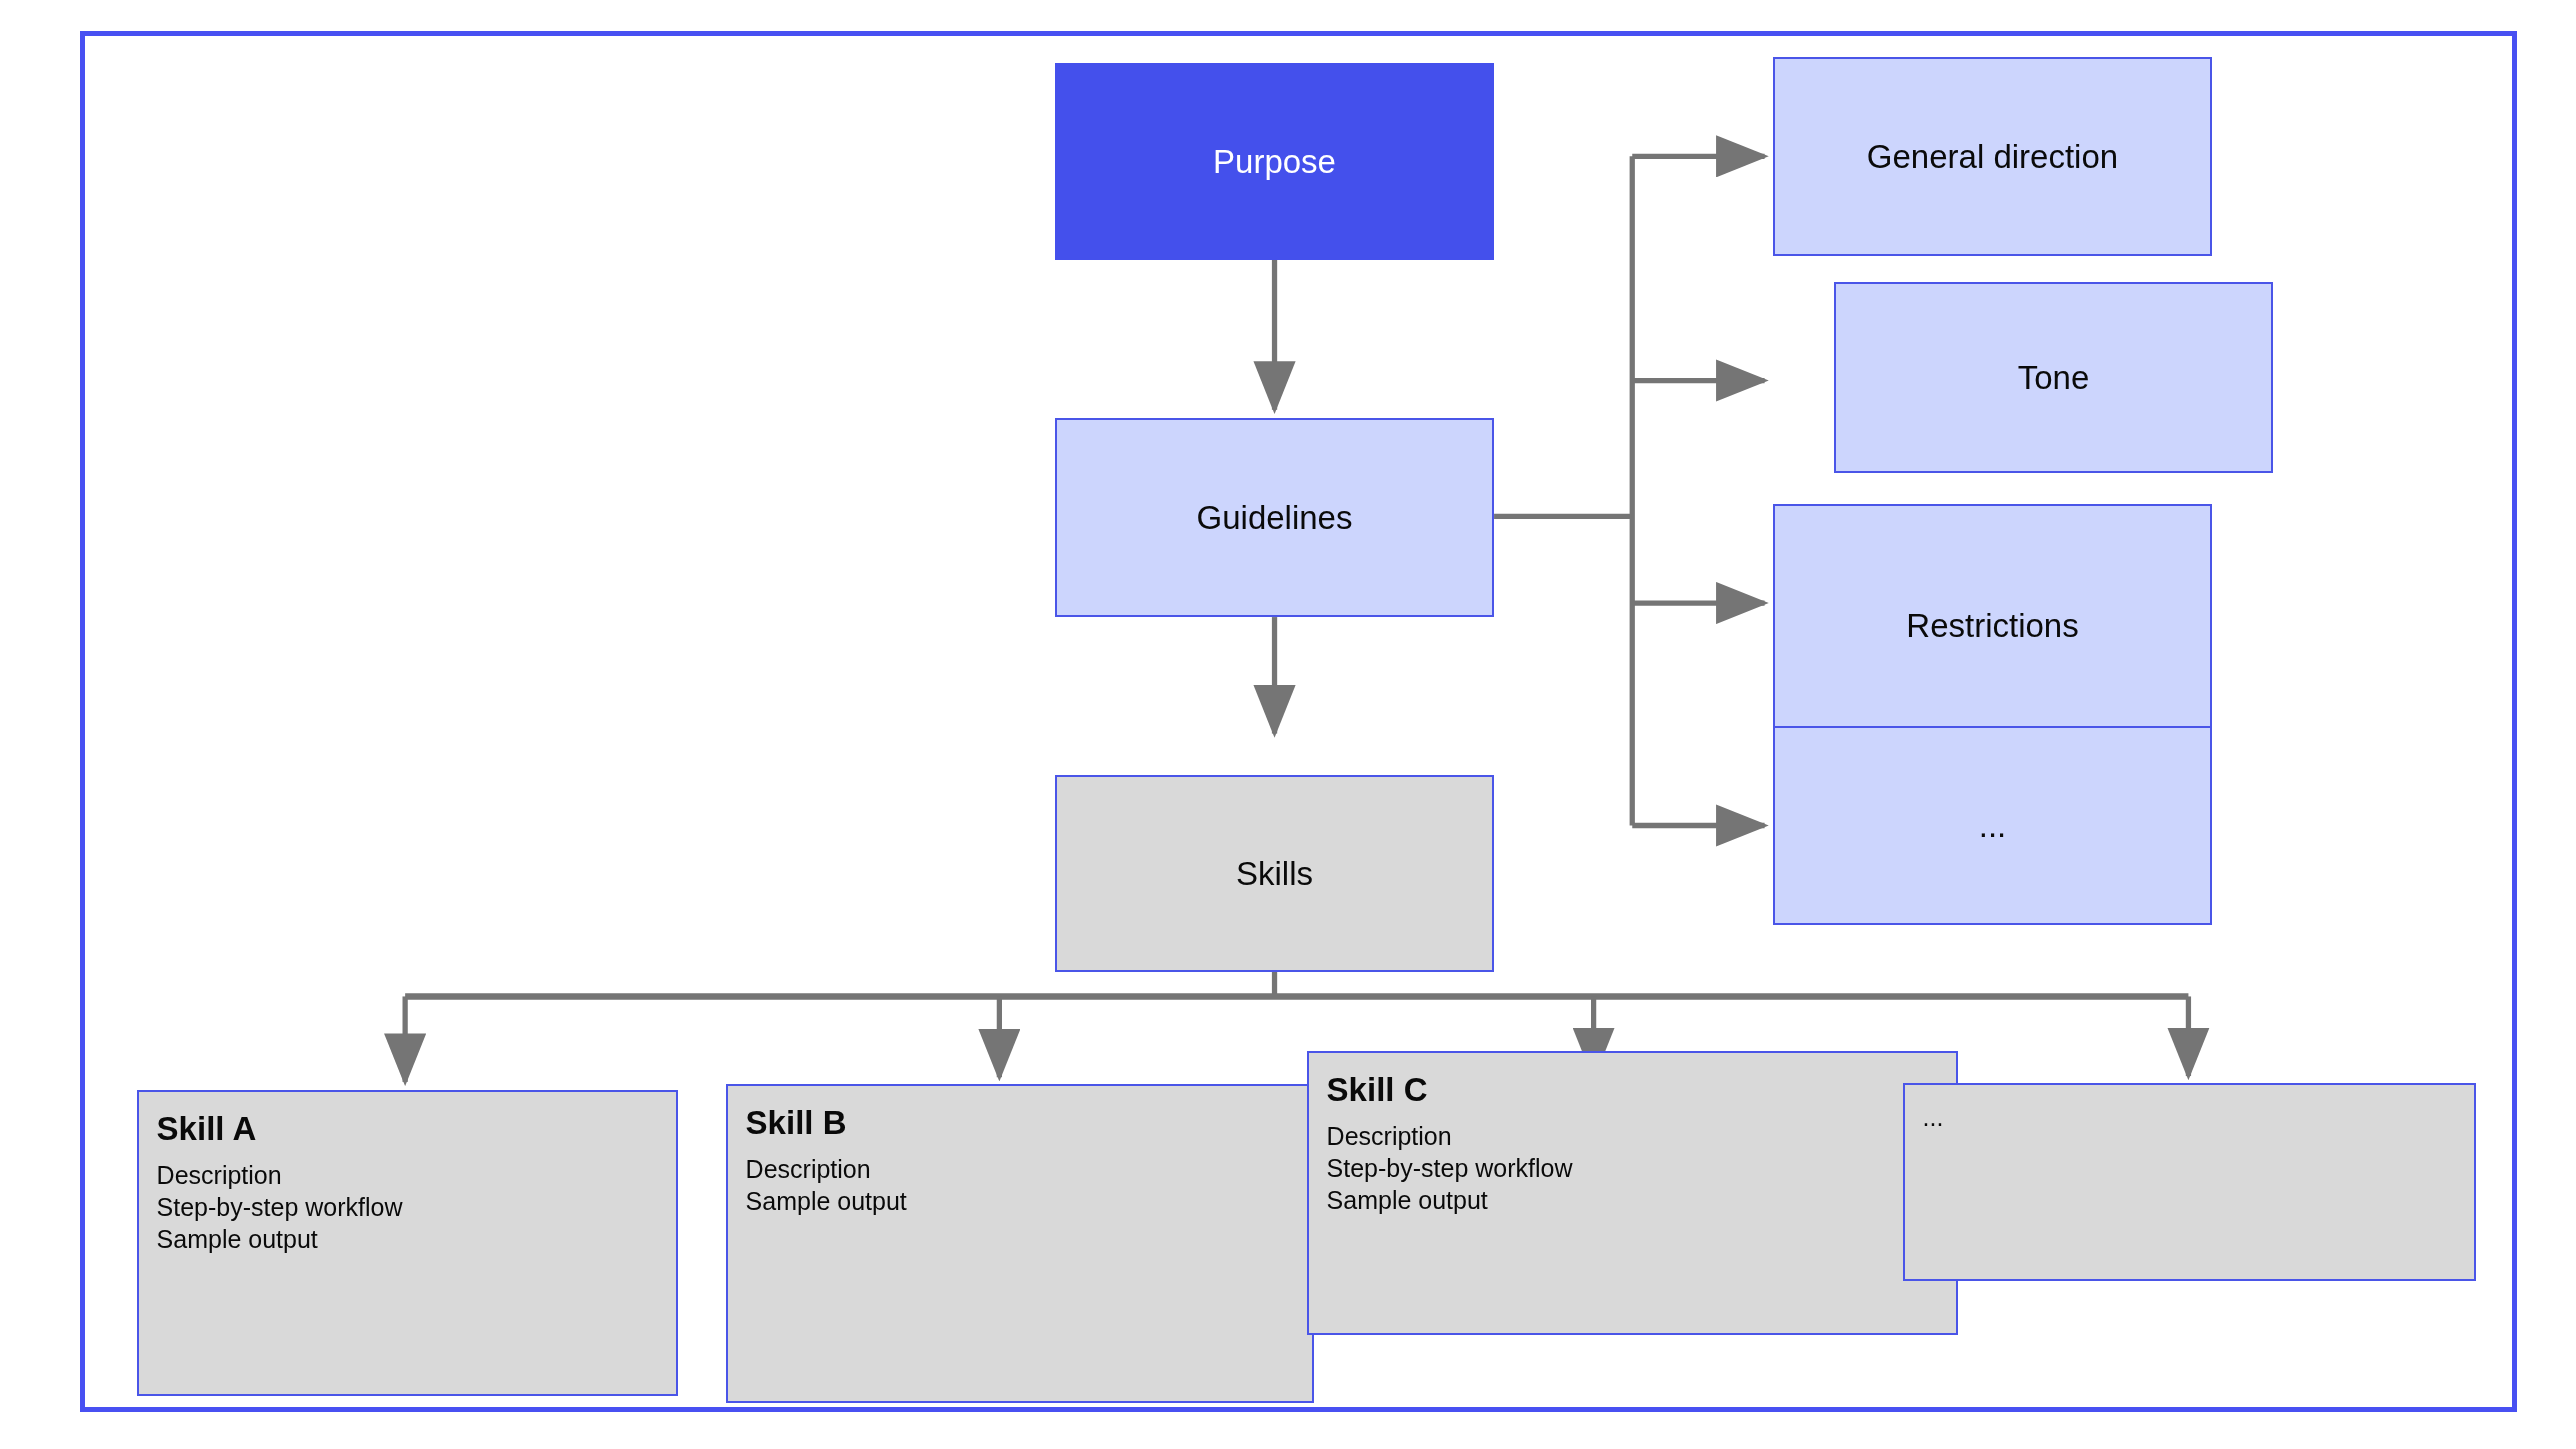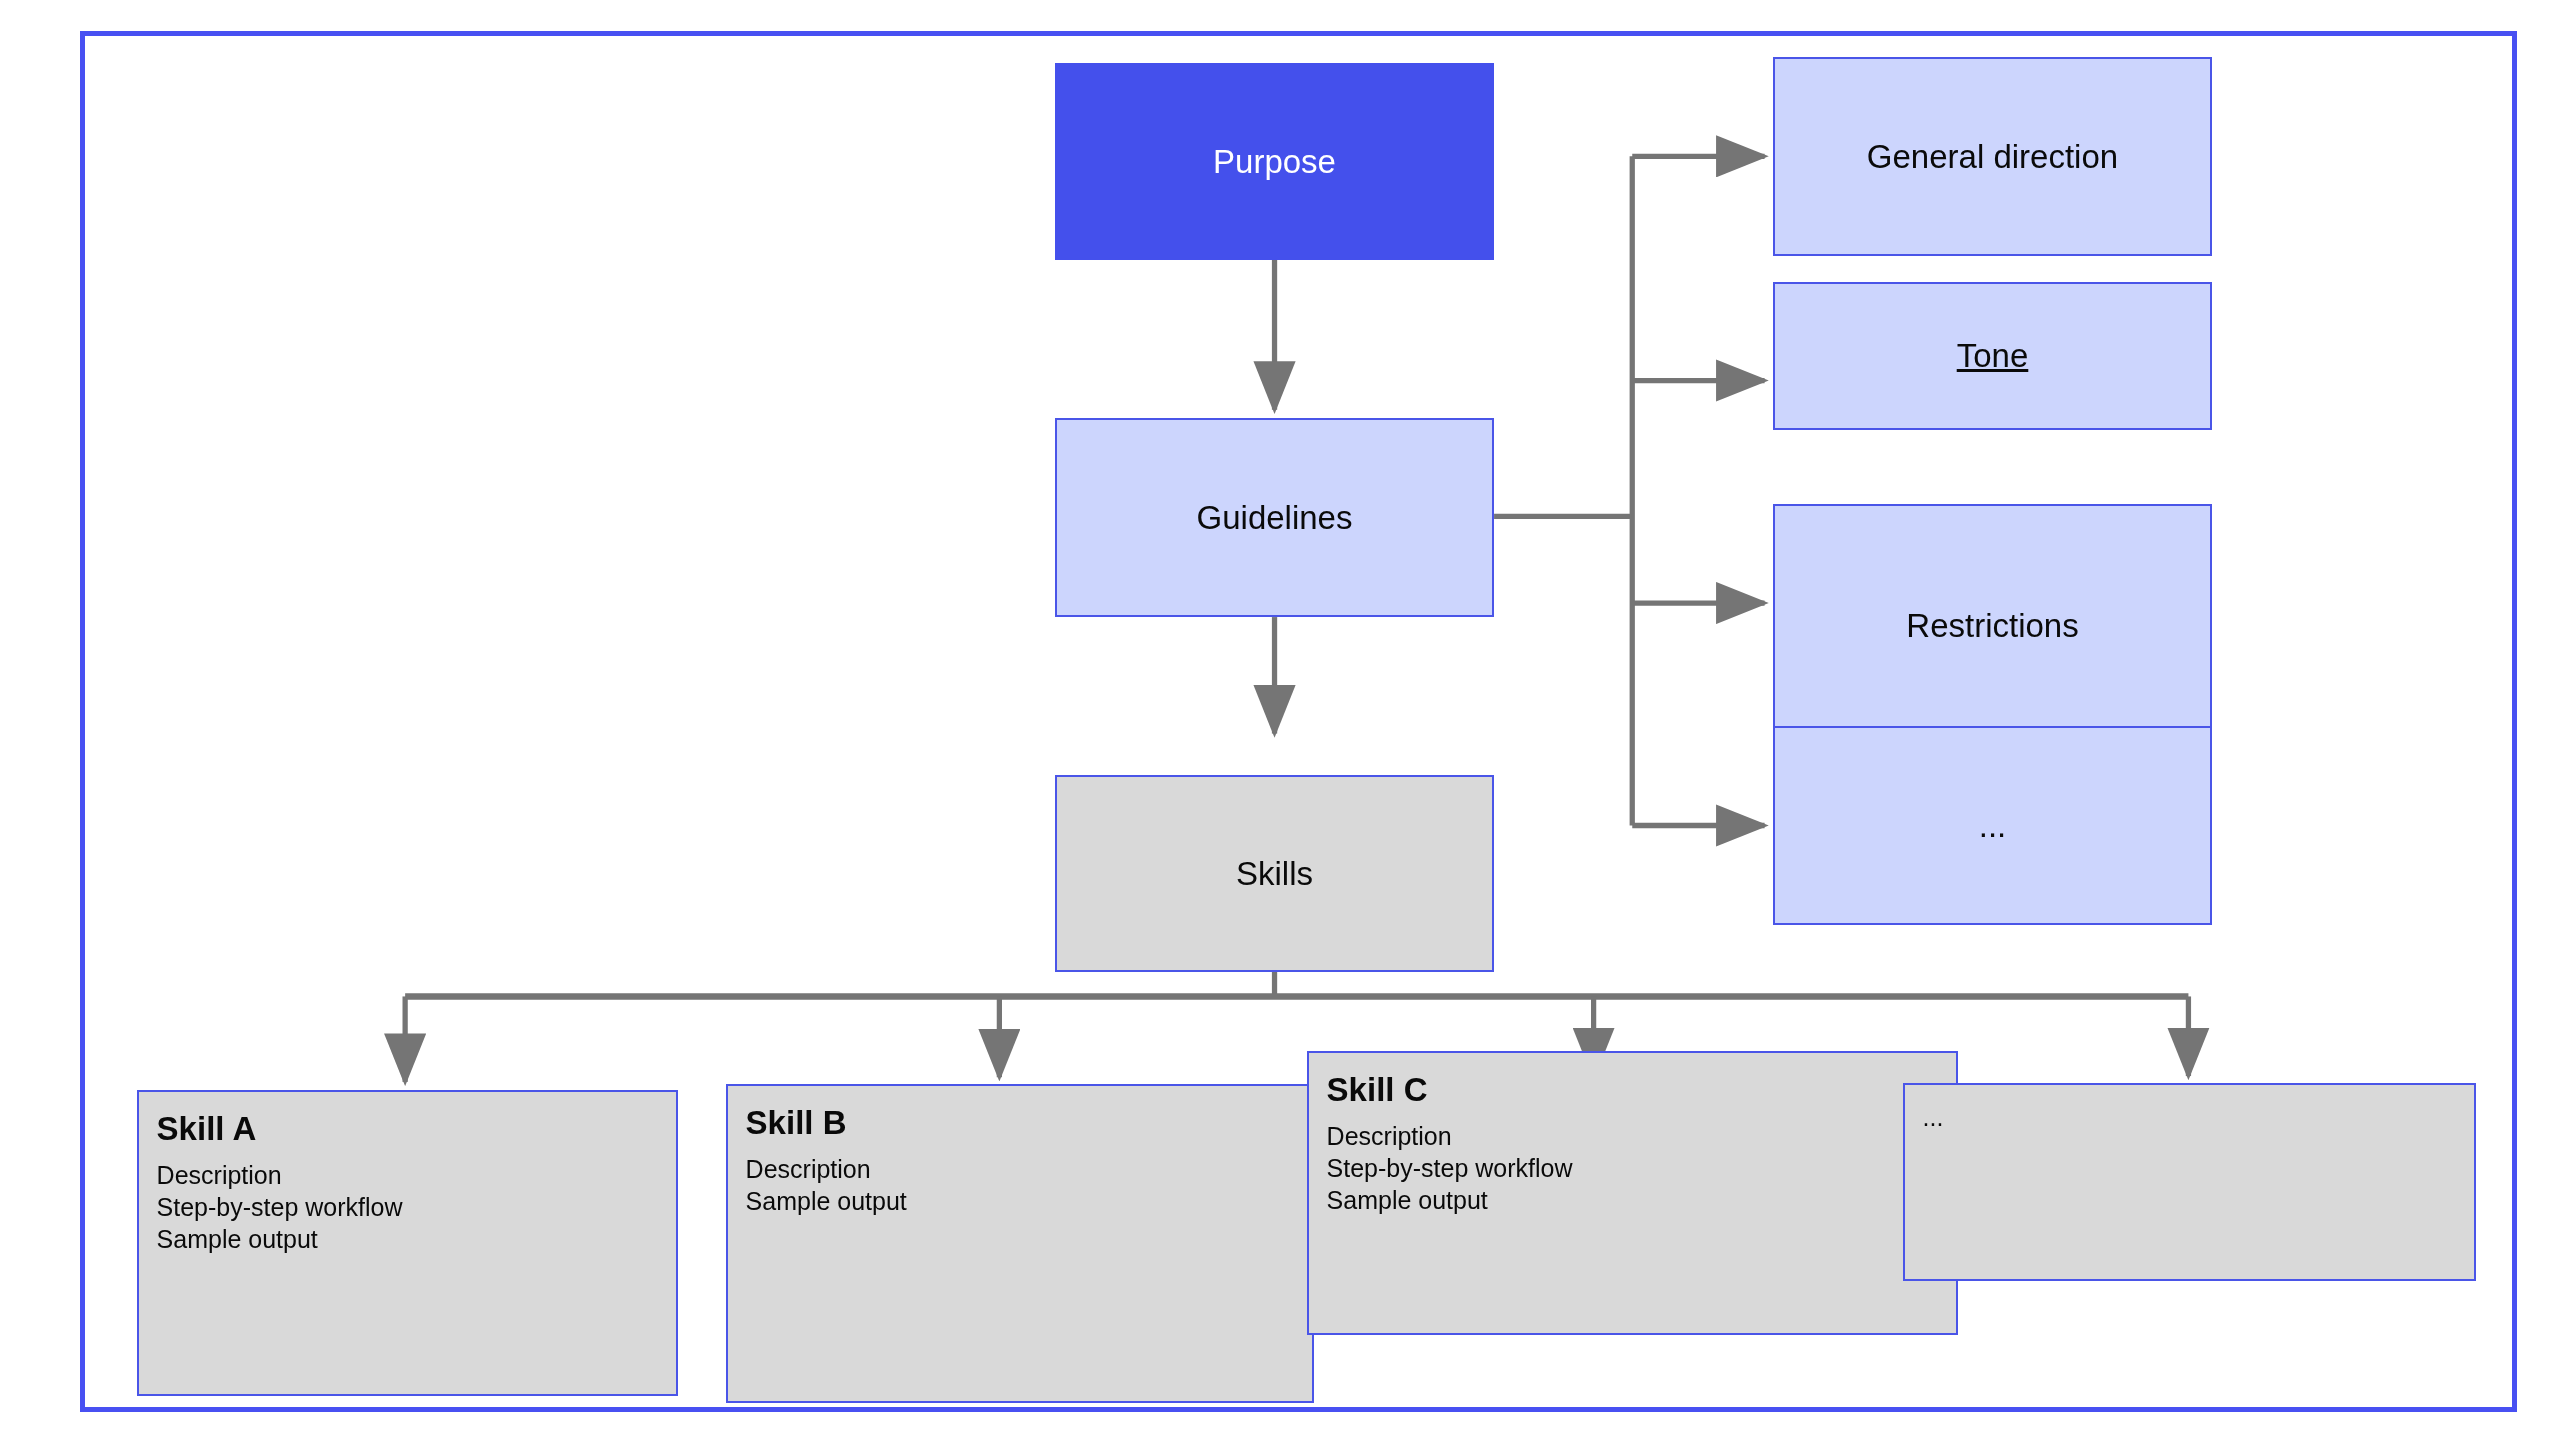--- a/index.html
+++ b/index.html
@@ -120,21 +120,21 @@
   </div>
 
   <div class="node grey" style="left:1055px; top:742px; width:439px; height:197px;margin-top:33px;">
     <span>Skills</span>
   </div>
 
   <div class="node lightblue" style="left:1773px; top:57px; width:439px; height:199px;">
     <span>General direction</span>
   </div>
 
-  <div class="node lightblue" style="left:1773px; top:282px; width:439px; height:148px;text-decoration:underline;">
+  <div class="node lightblue" style="left:1834px; top:282px; width:439px; height:191px;">
     <span>Tone</span>
   </div>
 
   <div class="node lightblue" style="left:1773px; top:504px; width:439px; height:244px;">
     <span>Restrictions</span>
   </div>
 
   <div class="node lightblue" style="left:1773px; top:726px; width:439px; height:199px;">
     <span>...</span>
   </div>

